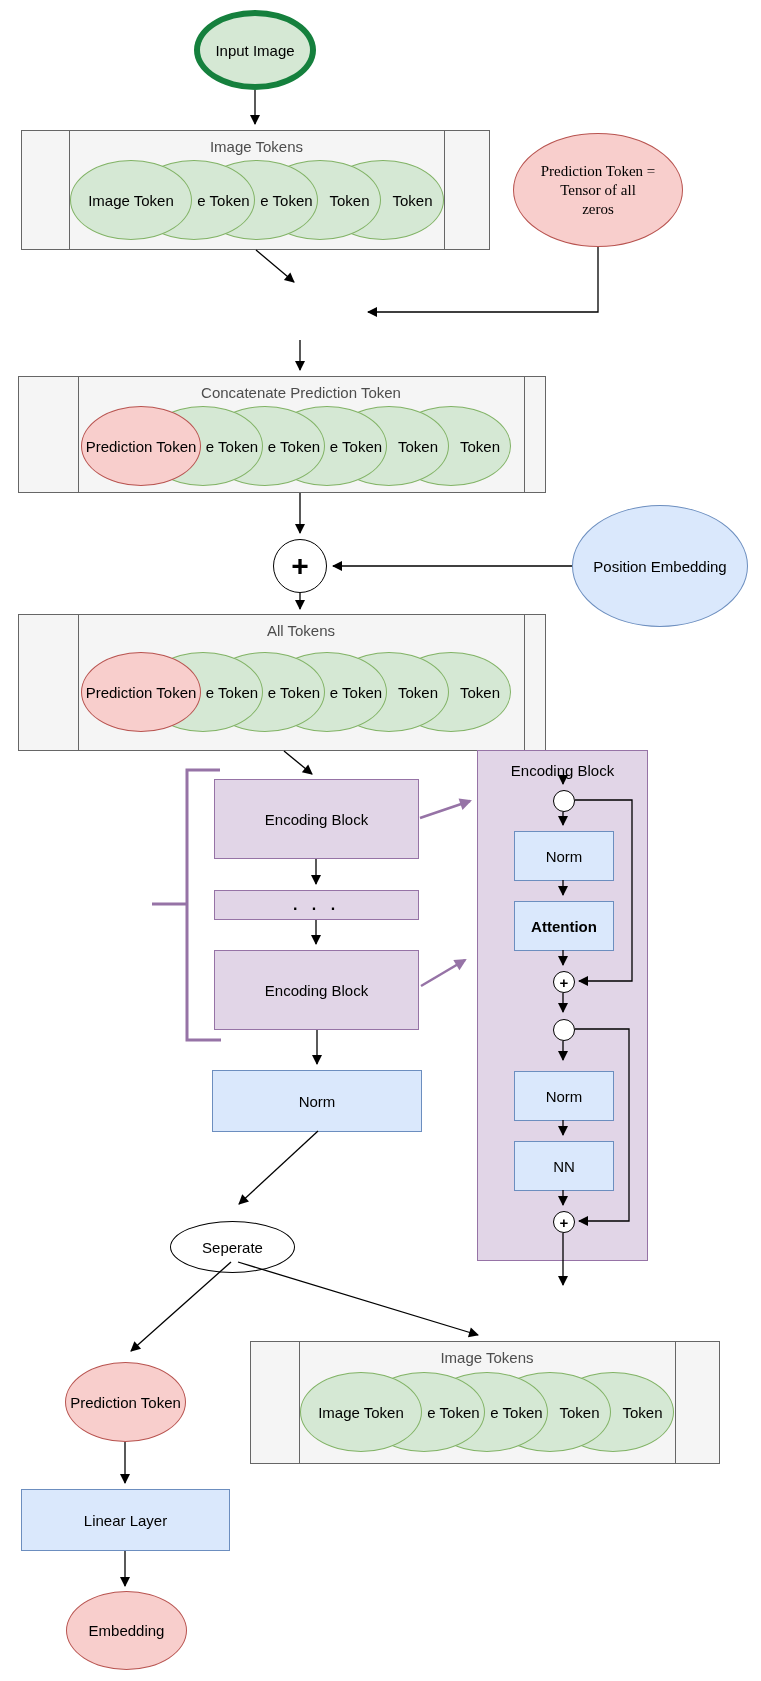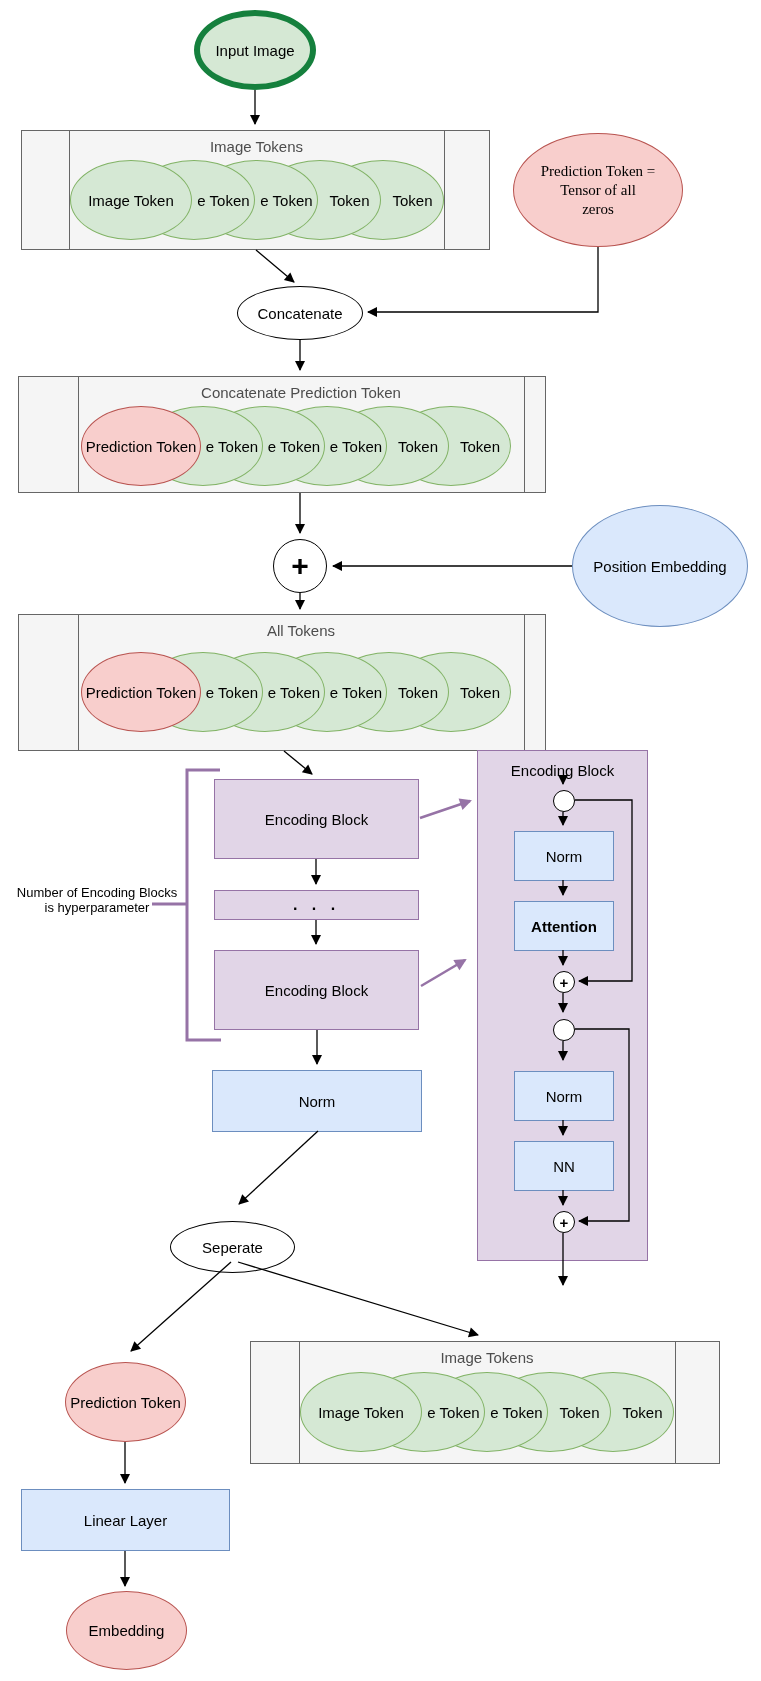--- a/index.html
+++ b/index.html
@@ -47,23 +47,20 @@
   </div>
 
   <div class="ellipse pink" style="left:513px;top:133px;width:170px;height:114px;font-family:Liberation Serif, serif;">
     <span>
       <span style="display:block;">Prediction Token =</span>
       <span style="display:block;">Tensor of all</span>
       <span style="display:block;">zeros</span>
     </span>
   </div>
 
-  <div class="ellipse whiteshape" style="left:237px;top:286px;width:126px;height:54px;">
-    <span>Concatenate</span>
-  </div>
 
   <div class="container-box" style="left:18px;top:376px;width:528px;height:117px;">
     <div class="vline" style="left:59px;"></div>
     <div class="vline" style="left:505px;"></div>
     <span class="container-title" style="left:59px;width:446px;">Concatenate Prediction Token</span>
   </div>
 
   <div class="ellipse whiteshape" style="left:273px;top:539px;width:54px;height:54px;">
     <span class="plus-big">+</span>
   </div>
@@ -83,24 +80,20 @@
   </div>
 
   <div class="box purple" style="left:214px;top:890px;width:205px;height:30px;">
     <span class="dots">. . .</span>
   </div>
 
   <div class="box purple" style="left:214px;top:950px;width:205px;height:80px;">
     <span>Encoding Block</span>
   </div>
 
-  <div class="note" style="left:7px;top:885px;width:180px;">
-    <span style="display:block;">Number of Encoding Blocks</span>
-    <span style="display:block;">is hyperparameter</span>
-  </div>
 
   <div class="box blue" style="left:212px;top:1070px;width:210px;height:62px;">
     <span>Norm</span>
   </div>
 
   <div class="ellipse whiteshape" style="left:170px;top:1221px;width:125px;height:52px;">
     <span>Seperate</span>
   </div>
 
   <div class="ellipse pink" style="left:65px;top:1362px;width:121px;height:80px;">

